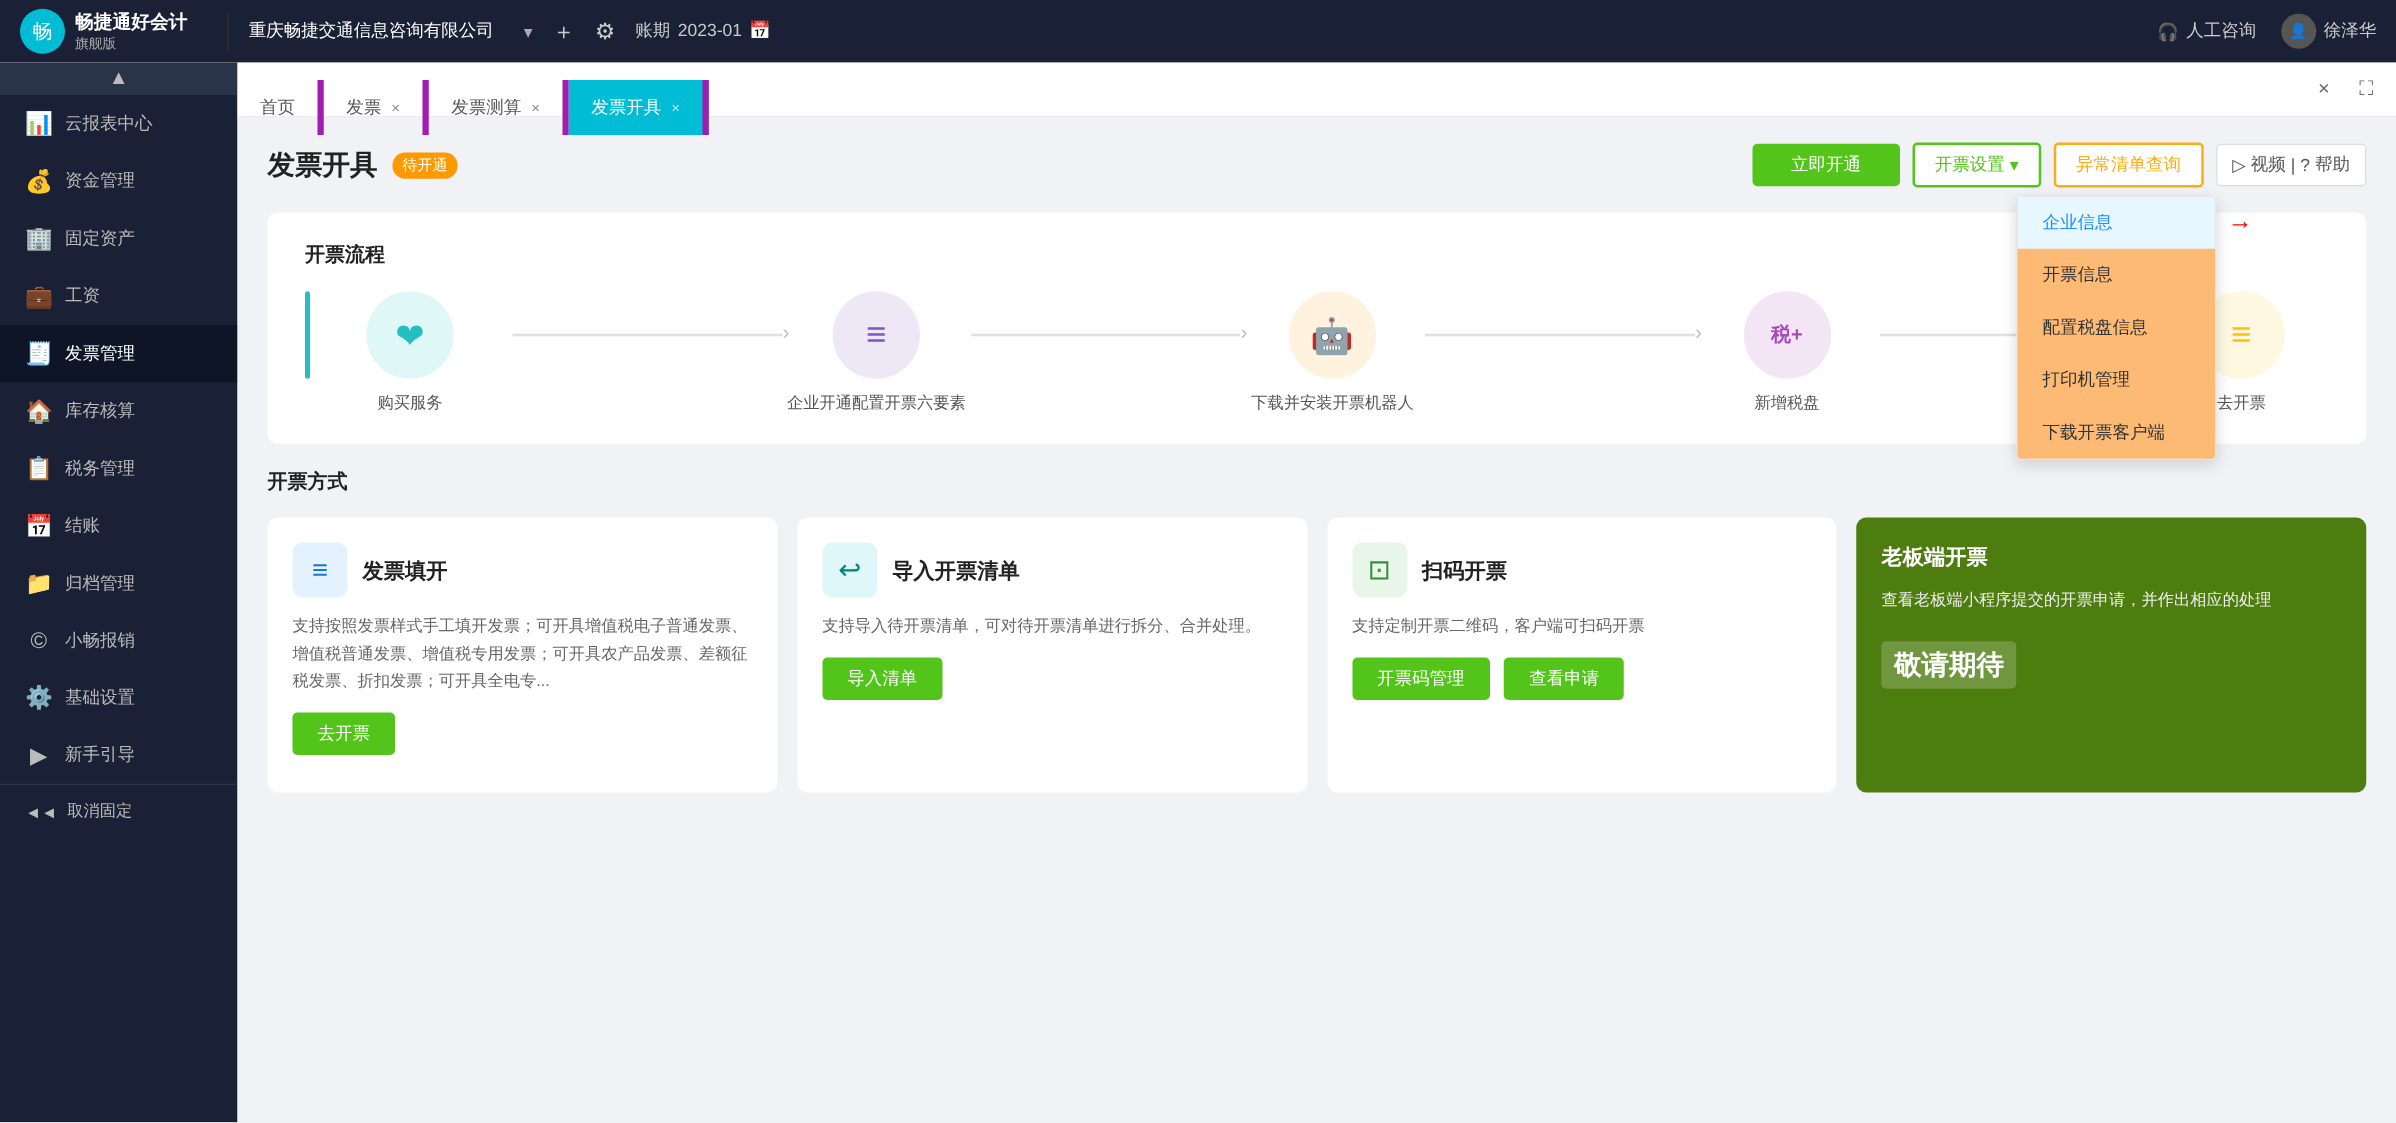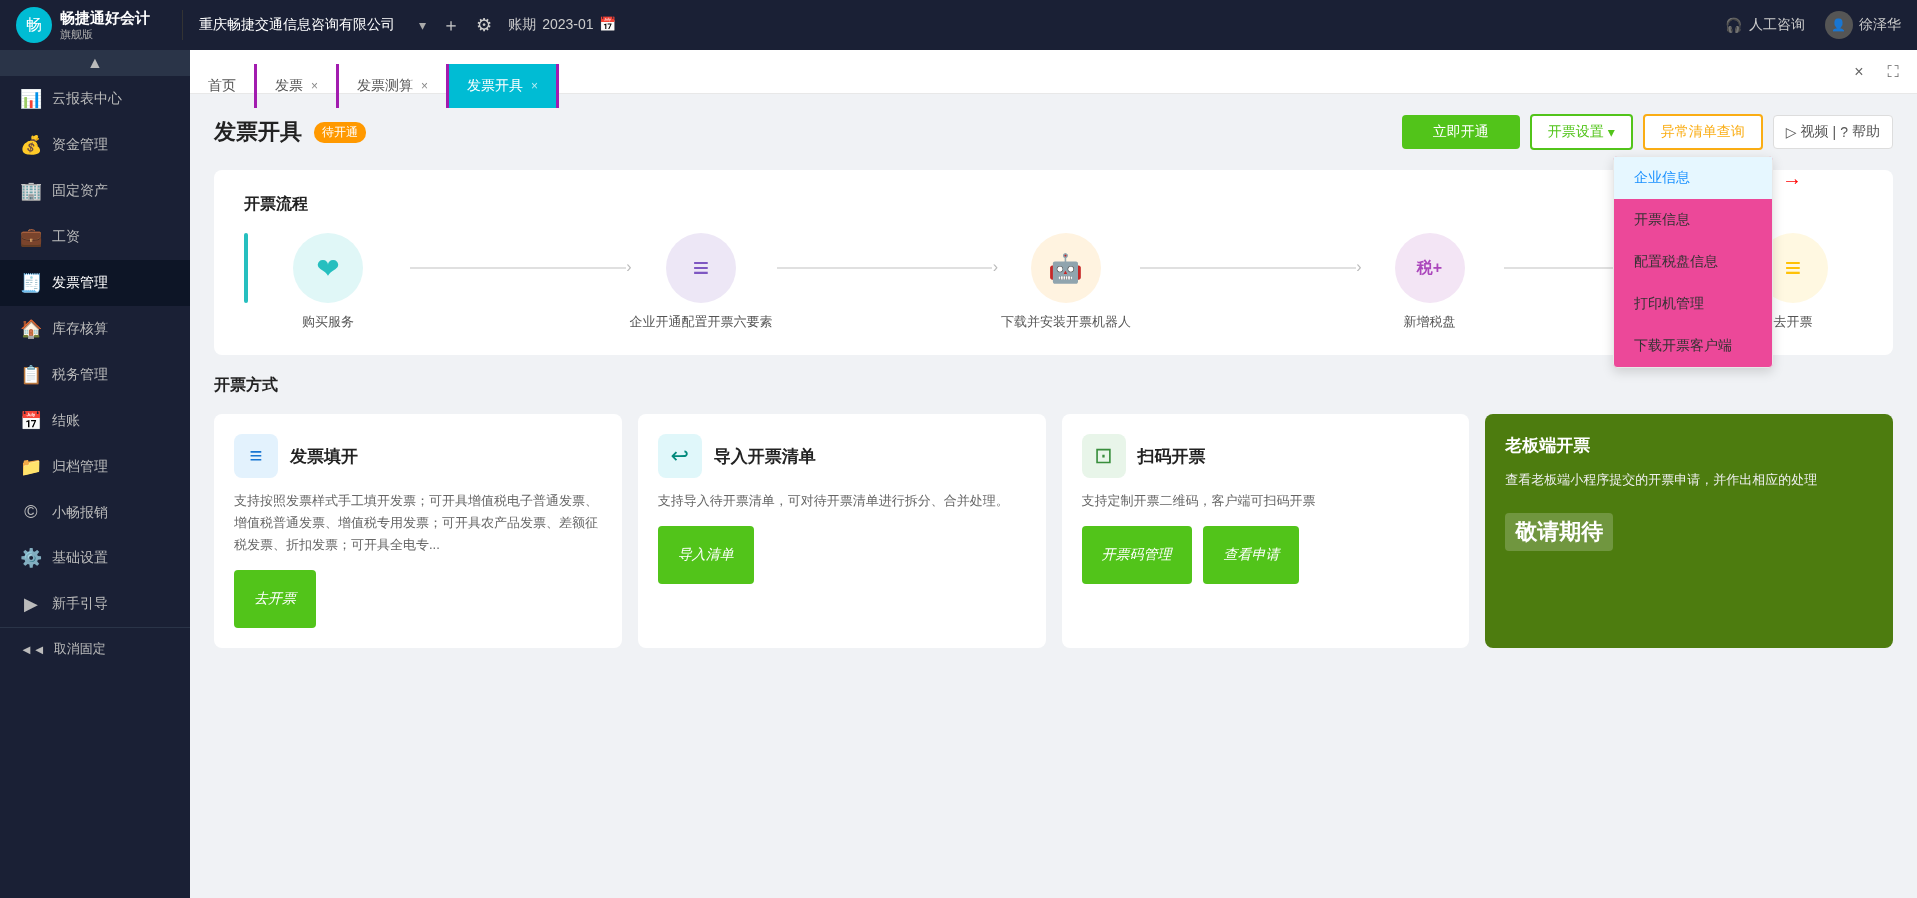--- a/index.html
+++ b/index.html
@@ -21,40 +21,40 @@
     .company-selector { display: flex; align-items: center; gap: 24px; color: #fff; cursor: pointer; font-size: 14px; }
     .company-dropdown { color: #aaa; }
     .top-btn { display: flex; align-items: center; gap: 4px; color: #ccc; cursor: pointer; font-size: 18px; }
     .period-info { display: flex; align-items: flex-start; gap: 6px; color: #ccc; font-size: 14px; }
     .top-right { margin-left: auto; display: flex; align-items: center; gap: 20px; }
     .top-action { display: flex; align-items: center; gap: 6px; color: #ccc; cursor: pointer; font-size: 14px; }
     .avatar-circle { width: 28px; height: 28px; background: #555; border-radius: 50%; display: flex; align-items: center; justify-content: center; color: #fff; font-size: 12px; }
 
     
     .tabs-bar { height: 44px; background: #fff; display: flex; align-items: center; padding: 0; border-bottom: 1px solid #e8e8e8; flex-shrink: 0; }
-    .tab-item { height: 44px; display: flex; align-items: center; padding: 0 18px; cursor: pointer; font-size: 14px; color: #555; border-right: 3px solid #a21caf; gap: 8px; margin-top: 28px; }
+    .tab-item { height: 44px; display: flex; align-items: center; padding: 0 18px; cursor: pointer; font-size: 14px; color: #555; border-right: 5px solid #a21caf; gap: 8px; margin-top: 28px; }
     .tab-item.active { background: #00bcd4; color: #fff; }
     .tab-close { font-size: 12px; opacity: 0.7; }
     .tab-actions { margin-left: auto; display: flex; align-items: center; padding-right: 10px; gap: 6px; }
     .tab-action-btn { width: 28px; height: 28px; display: flex; align-items: center; justify-content: center; cursor: pointer; color: #666; font-size: 16px; }
 
     
     .page-content { flex: 1; overflow-y: auto; padding: 20px 24px; position: relative; }
     .page-header { display: flex; align-items: center; gap: 12px; margin-bottom: 20px; }
     .page-title { font-size: 22px; font-weight: bold; color: #222; }
     .status-badge { background: #f90; color: #fff; font-size: 12px; padding: 2px 8px; border-radius: 10px; }
     .page-header-actions { margin-left: auto; display: flex; gap: 10px; align-items: center; position: relative; }
 
     .btn-green { background: #52c41a; color: #fff; border: none; padding: 8px 31px; border-radius: 4px; cursor: pointer; font-size: 14px; }
     .btn-outline-green { background: #fff; color: #52c41a; border: 2px solid #52c41a; padding: 7px 16px; border-radius: 4px; cursor: pointer; font-size: 14px; display: flex; align-items: center; gap: 4px; }
     .btn-outline-yellow { background: #fff; color: #faad14; border: 2px solid #faad14; padding: 7px 16px; border-radius: 4px; cursor: pointer; font-size: 14px; }
     .btn-video { background: #fff; color: #555; border: 1px solid #ddd; padding: 7px 12px; border-radius: 4px; cursor: pointer; font-size: 14px; display: flex; align-items: center; gap: 4px; }
 
     
-    .dropdown-menu { position: absolute; top: 42px; right: 120px; background: #ec4899; border: 1px solid #e8e8e8; border-radius: 4px; box-shadow: 0 4px 12px rgba(0,0,0,0.15); z-index: 100; min-width: 160px; }
+    .dropdown-menu { position: absolute; top: 42px; right: 120px; background: #fdba74; border: 1px solid #e8e8e8; border-radius: 4px; box-shadow: 0 4px 12px rgba(0,0,0,0.15); z-index: 100; min-width: 160px; }
     .dropdown-item { padding: 12px 20px; cursor: pointer; color: #333; font-size: 14px; position: relative; }
     .dropdown-item.active { background: #e6f7ff; color: #1890ff; }
     .red-arrow { position: absolute; right: -30px; top: 50%; transform: translateY(-50%); color: #f00; font-size: 20px; }
 
     
     .section-title { font-size: 16px; font-weight: bold; color: #222; margin-bottom: 18px; }
     .section { margin-bottom: 24px; }
 
     
     .flow-container { background: #fff; border-radius: 8px; padding: 24px 30px; margin-bottom: 20px; margin-top: 20px; }
@@ -75,21 +75,21 @@
     .methods-grid { display: grid; grid-template-columns: repeat(4, 1fr); gap: 16px; }
     .method-card { background: #fff; border-radius: 8px; padding: 20px; min-height: 220px; }
     .method-card.grayed { background: #4d7c0f; }
     .method-header { display: flex; align-items: center; gap: 12px; margin-bottom: 12px; }
     .method-icon { width: 44px; height: 44px; border-radius: 8px; display: flex; align-items: center; justify-content: center; font-size: 22px; }
     .method-icon-blue { background: #e3f2fd; color: #1976d2; }
     .method-icon-teal { background: #e0f7fa; color: #00897b; }
     .method-icon-scan { background: #e8f5e9; color: #388e3c; }
     .method-title { font-size: 17px; font-weight: bold; color: #222; }
     .method-desc { font-size: 13px; color: #666; line-height: 1.7; margin-bottom: 14px; }
-    .method-btn { background: #52c41a; color: #fff; border: none; padding: 20px 20px; border-radius: 4px; cursor: pointer; font-size: 14px; margin-right: 8px; font-style: italic; }
+    .method-btn { background: #52c41a; color: #fff; border: none; padding: 8px 20px; border-radius: 4px; cursor: pointer; font-size: 14px; margin-right: 8px; }
     .pending-badge { background: rgba(255,255,255,0.2); color: #fff; font-size: 22px; font-weight: bold; padding: 4px 10px; border-radius: 4px; display: inline-block; margin-top: 8px; }
 
     
     .sidebar-item { display: flex; align-items: center; gap: 10px; padding: 12px 20px; cursor: pointer; color: #bbb; font-size: 14px; }
     .sidebar-item.active { background: #0d1526; color: #fff; }
     .sidebar-icon { font-size: 18px; width: 22px; text-align: center; }
     .sidebar-cancel { display: flex; align-items: center; gap: 8px; padding: 12px 20px; cursor: pointer; color: #bbb; font-size: 13px; border-top: 1px solid #2a3448; }
     .scroll-btn { background: #2a3448; border: none; color: #bbb; width: 100%; text-align: center; padding: 4px 0; cursor: pointer; font-size: 16px; }
   </style>
 </head>

